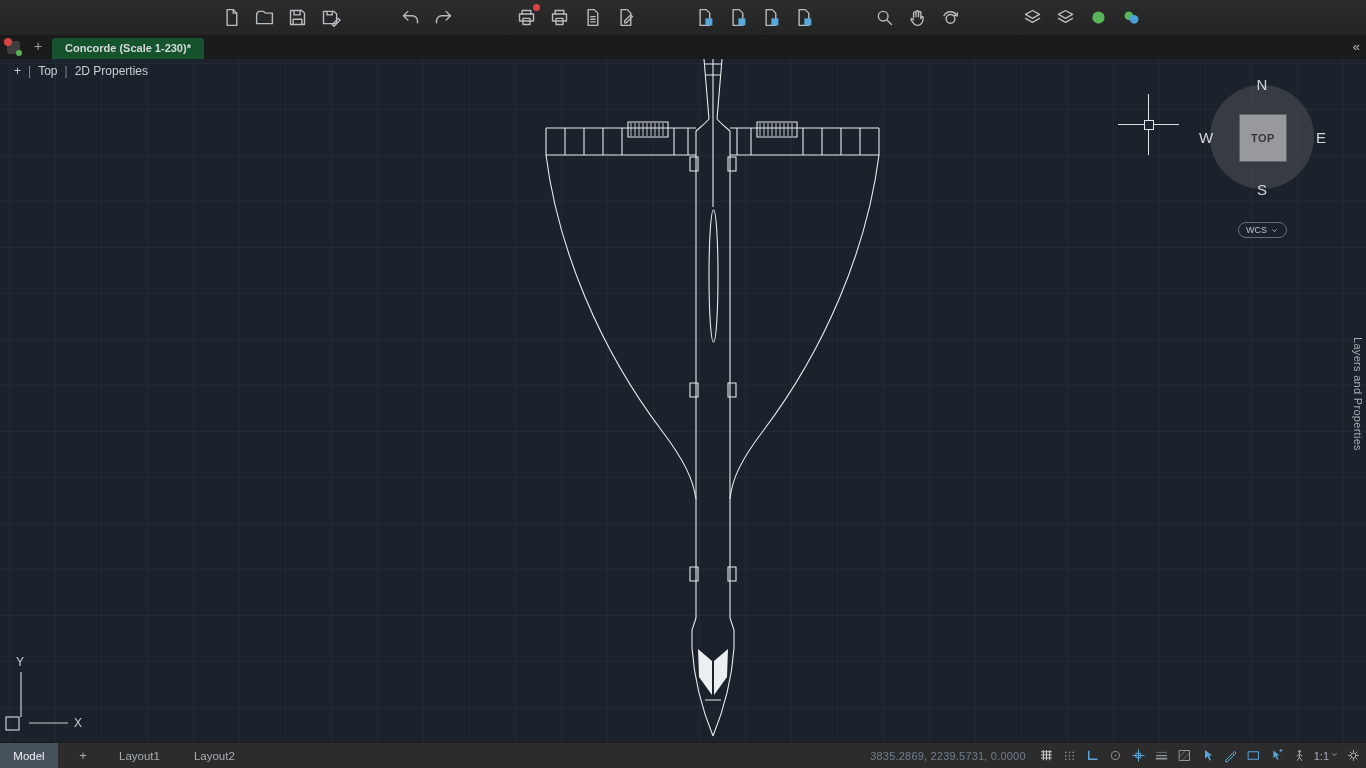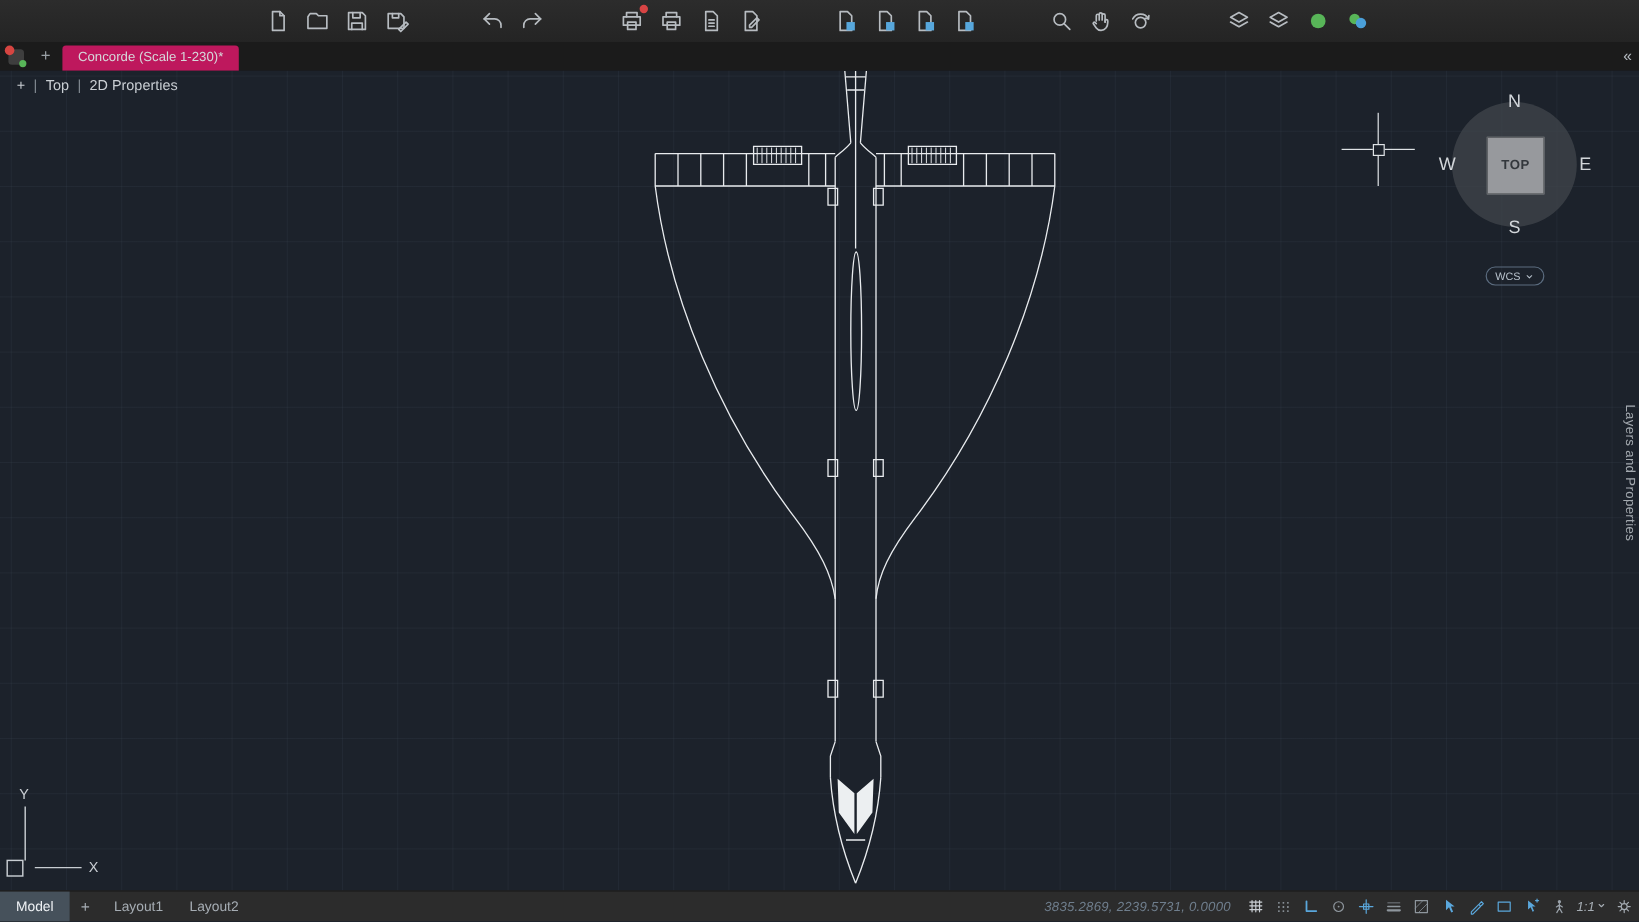--- a/index.html
+++ b/index.html
@@ -18,22 +18,22 @@
   .ic,.ics{fill:none;stroke:currentColor;stroke-width:1.6;stroke-linecap:round;stroke-linejoin:round;}
   .badge{position:absolute;top:-1px;right:-2px;width:7px;height:7px;border-radius:50%;}
 
   
   .tabbar{position:absolute;top:35px;left:0;right:0;height:24px;background:#1b1b1b;}
   .apptile{position:absolute;left:7px;top:6px;width:13px;height:13px;background:#3e3e3e;border-radius:3px;}
   .dot-red{position:absolute;left:-3px;top:-3px;width:8px;height:8px;border-radius:50%;background:#d64541;}
   .dot-green{position:absolute;right:-2px;bottom:-2px;width:6px;height:6px;border-radius:50%;background:#58b558;}
   .newtab{position:absolute;left:30px;top:4px;width:16px;height:16px;color:#9aa0a5;
     font-size:14px;line-height:15px;text-align:center;}
-  .dtab{position:absolute;left:52px;top:3px;height:21px;background:#be185d;
-    border-radius:3px 3px 0 0;color:#d6d8da;font-size:11px;line-height:21px;padding:0 13px;}
+  .dtab{position:absolute;left:52px;top:3px;height:21px;background:#14532d;
+    border-radius:3px 3px 0 0;color:#d6d8da;font-size:11px;line-height:21px;padding:0 13px;font-weight:bold;}
   .collapse{position:absolute;right:6px;top:4px;color:#b6bcc2;font-size:13px;}
 
   
   .canvas{position:absolute;top:59px;left:0;right:0;bottom:25px;background:#1c222b;
     background-image:
       linear-gradient(rgba(150,170,200,0.055) 1px,transparent 1px),
       linear-gradient(90deg,rgba(150,170,200,0.055) 1px,transparent 1px);
     background-size:46px 46px;background-position:9px 4px;overflow:hidden;}
   .drawing{position:absolute;left:0;top:0;}
 
@@ -66,26 +66,26 @@
   .palette-tab{position:absolute;right:2px;top:278px;writing-mode:vertical-rl;
     font-size:11px;color:#a4aab0;letter-spacing:.3px;}
 
   .ucs{position:absolute;left:2px;top:592px;}
   .ucs path,.ucs rect{fill:none;stroke:#c8cdd2;stroke-width:1.2;}
   .ucs text{fill:#c8cdd2;font-size:12px;stroke:none;font-family:"Liberation Sans",sans-serif;}
 
   
   .statusbar{position:absolute;bottom:0;left:0;right:0;height:25px;background:#2c2c2c;
     border-top:1px solid #1b1b1b;display:flex;align-items:center;
-    font-size:11.5px;color:#a6adb4;}
+    font-size:11.5px;color:#a6adb4;gap:12px;}
   .model{width:58px;height:25px;background:#46515b;color:#eef1f4;display:flex;
     align-items:center;justify-content:center;}
   .addlayout{width:26px;text-align:center;font-size:13px;}
   .layout{padding:0 11px;}
-  .sb-right{position:absolute;right:4px;top:0;height:25px;display:flex;align-items:center;gap:6px;font-style:italic;}
+  .sb-right{position:absolute;right:4px;top:0;height:25px;display:flex;align-items:center;gap:6px;}
   .coords{color:#6f7e8d;font-size:11px;margin-right:6px;letter-spacing:.2px;}
   #sb-toggles{display:flex;align-items:center;gap:6px;}
   .sbtn{width:17px;height:17px;display:flex;align-items:center;justify-content:center;cursor:default;}
   .scale{display:flex;gap:1px;font-size:11px;color:#a6adb4;}
   .symdefs{position:absolute;width:0;height:0;overflow:hidden;}
 </style>
 </head>
 <body>
 
 <svg class="symdefs" aria-hidden="true">

